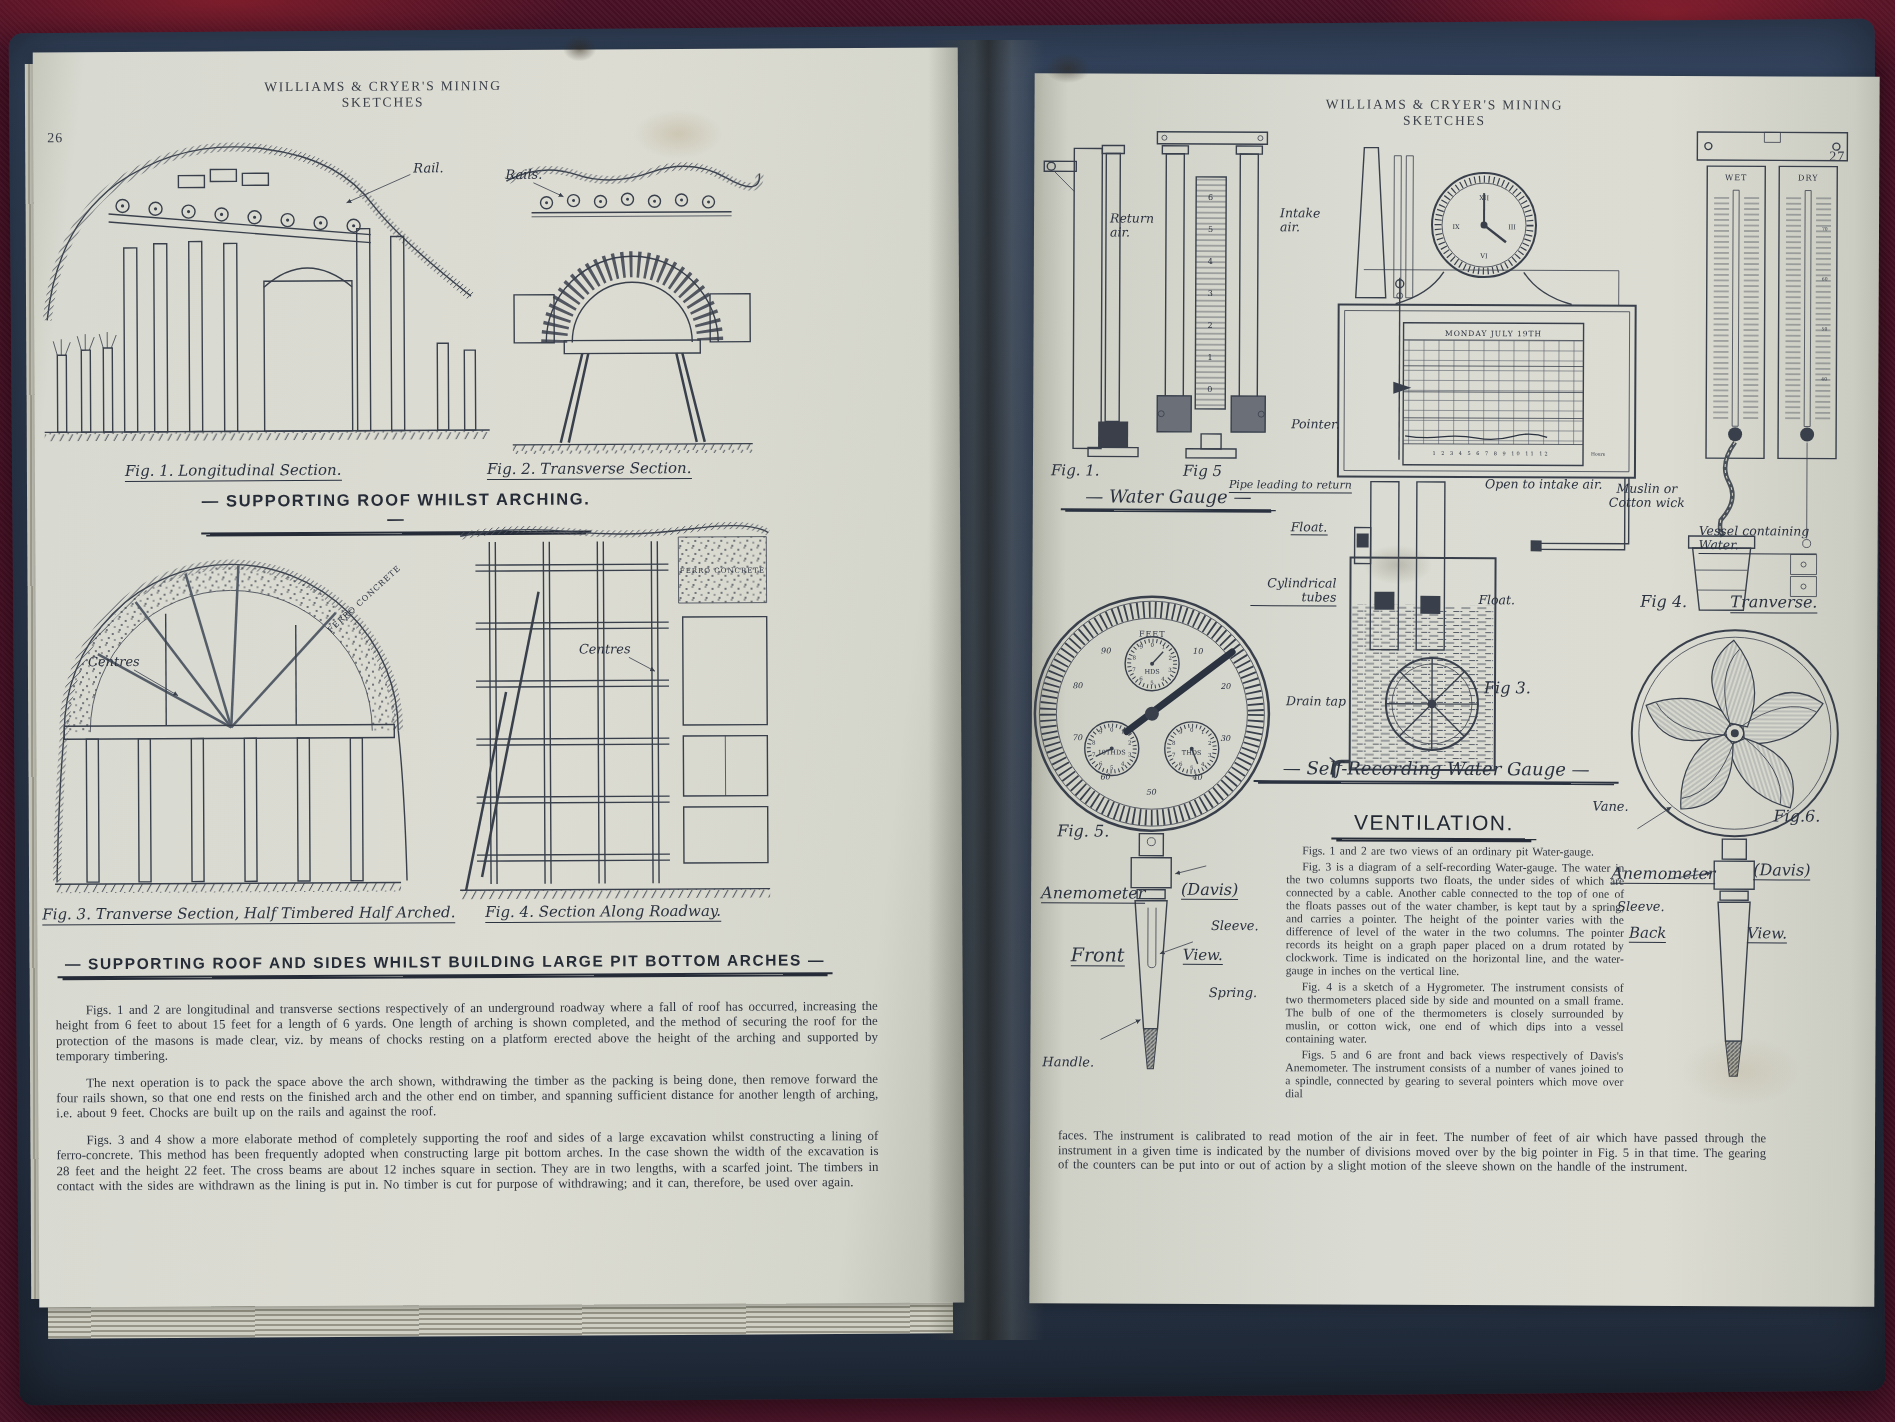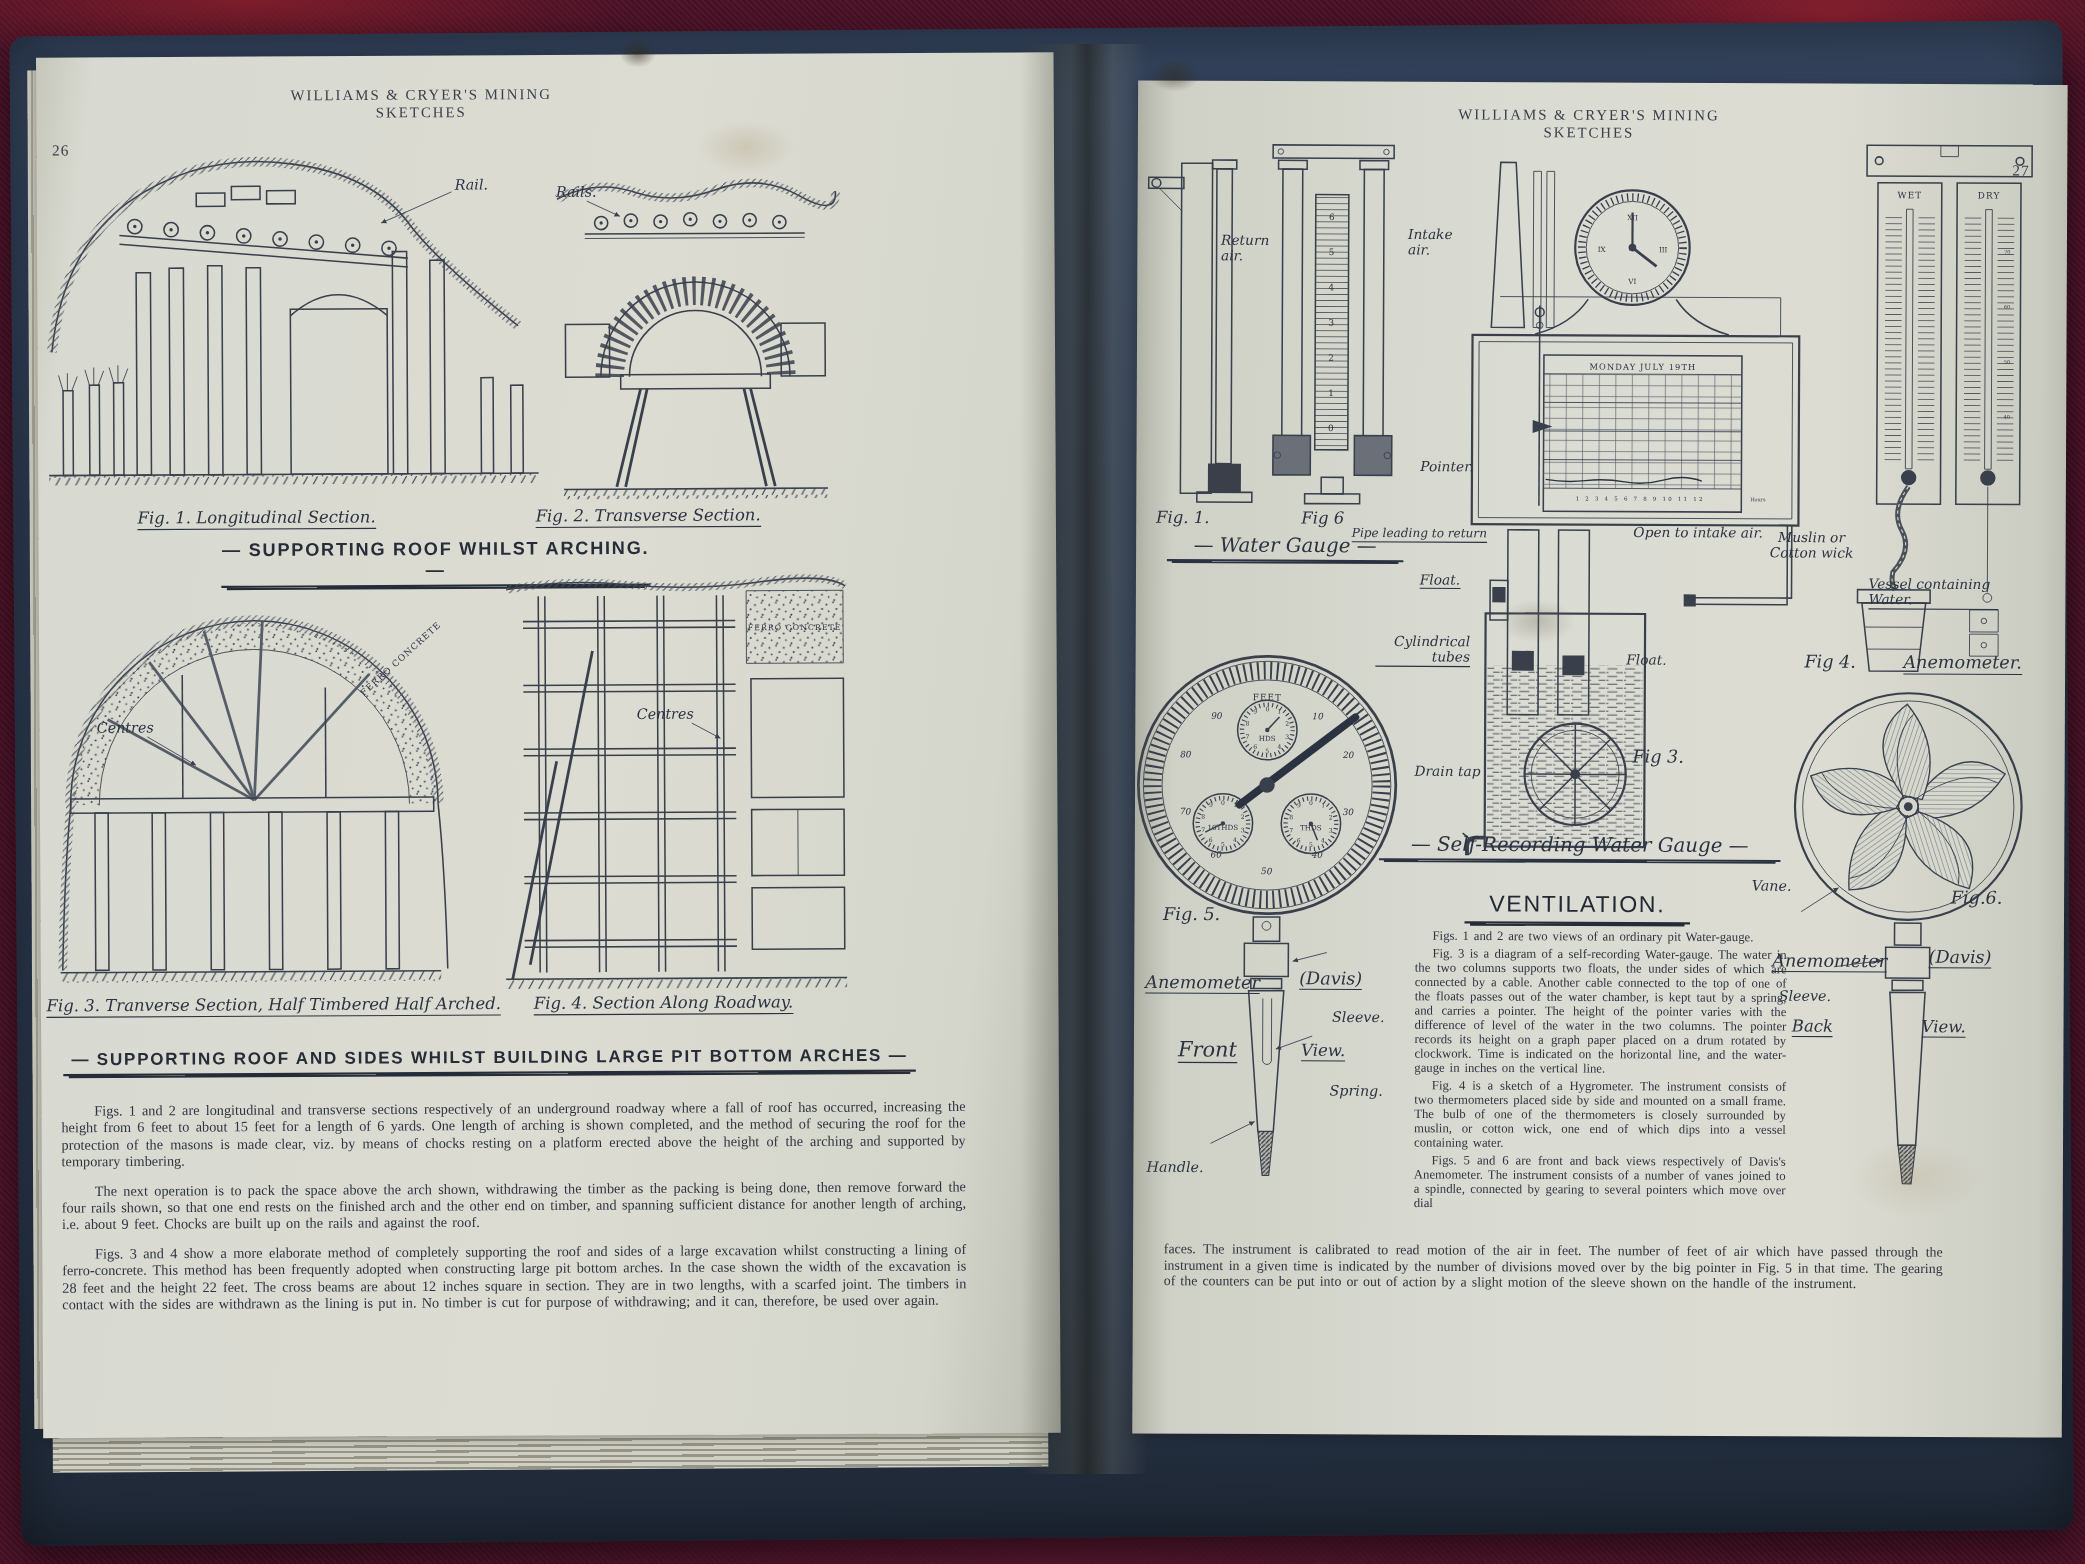--- a/index.html
+++ b/index.html
@@ -332,21 +332,21 @@
     <rect x="80" y="274" width="34" height="36" fill="#6a6f78" stroke="#39404c" stroke-width="1.4"></rect>
     <circle class="s08" cx="10" cy="292" r="3"></circle>
       <circle class="s08" cx="110" cy="292" r="3"></circle>
     <rect class="s" x="50" y="312" width="20" height="15" fill="#c8c9bf"></rect>
     <rect class="s" x="35" y="327" width="50" height="9" fill="#c8c9bf"></rect>
   </svg>
 
   <div class="abs lbl" style="left:76px;top:138px;width:52px;">Return air.</div>
   <div class="abs lbl" style="left:246px;top:132px;width:50px;">Intake air.</div>
   <div class="abs hand" style="left:18px;top:388px;font-size:15px;">Fig. 1.</div>
-  <div class="abs hand" style="left:150px;top:388px;font-size:15px;">Fig 6</div>
+  <div class="abs hand" style="left:150px;top:388px;font-size:15px;">Fig 5</div>
   <div class="abs hand bigcap" style="left:28px;top:412px;width:215px;">— Water Gauge —</div>
 
   <svg class="abs" style="left:300px;top:55px;" width="310" height="655" viewBox="0 0 310 655">
     <g>
       <circle class="s2" cx="150" cy="95" r="52"></circle>
       <circle class="s08" cx="150" cy="95" r="42"></circle>
       <circle cx="150" cy="95" r="46" fill="none" stroke="#39404c" stroke-width="7" stroke-dasharray="1.2 3.6"></circle>
       <text class="f6 tt" x="150" y="70">XII</text>
       <text class="f6 tt" x="178" y="99">III</text>
       <text class="f6 tt" x="150" y="128">VI</text>
@@ -445,21 +445,21 @@
       <rect class="s08" x="140" y="436" width="26" height="20"></rect>
         <circle class="s08" cx="153" cy="446" r="2.5"></circle>
       <rect class="s08" x="140" y="458" width="26" height="20"></rect>
         <circle class="s08" cx="153" cy="468" r="2.5"></circle>
     </g>
   </svg>
 
   <div class="abs lbl" style="left:570px;top:406px;width:88px;text-align:center;">Muslin or Cotton wick</div>
   <div class="abs lbl u" style="left:666px;top:448px;width:118px;">Vessel containing Water.</div>
   <div class="abs hand" style="left:608px;top:516px;font-size:16px;">Fig 4.</div>
-  <div class="abs hand cap" style="left:698px;top:516px;font-size:16px;">Anemometer.</div>
+  <div class="abs hand cap" style="left:698px;top:516px;font-size:16px;">Tranverse.</div>
 
   <svg class="abs" style="left:0px;top:450px;" width="250" height="560" viewBox="0 0 250 560">
     <g>
       <circle class="s25" cx="120" cy="190" r="117"></circle>
       <circle cx="120" cy="190" r="104" fill="none" stroke="#39404c" stroke-width="16" stroke-dasharray="1.8 4.2"></circle>
       <circle class="s08" cx="120" cy="190" r="112.5"></circle>
       <circle class="s08" cx="120" cy="190" r="95.5"></circle>
       <text class="f8 sc tt" x="120" y="113" letter-spacing="2">FEET</text>
       <text class="f8 tt" x="166" y="130">10</text>
       <text class="f8 tt" x="194" y="165">20</text>

